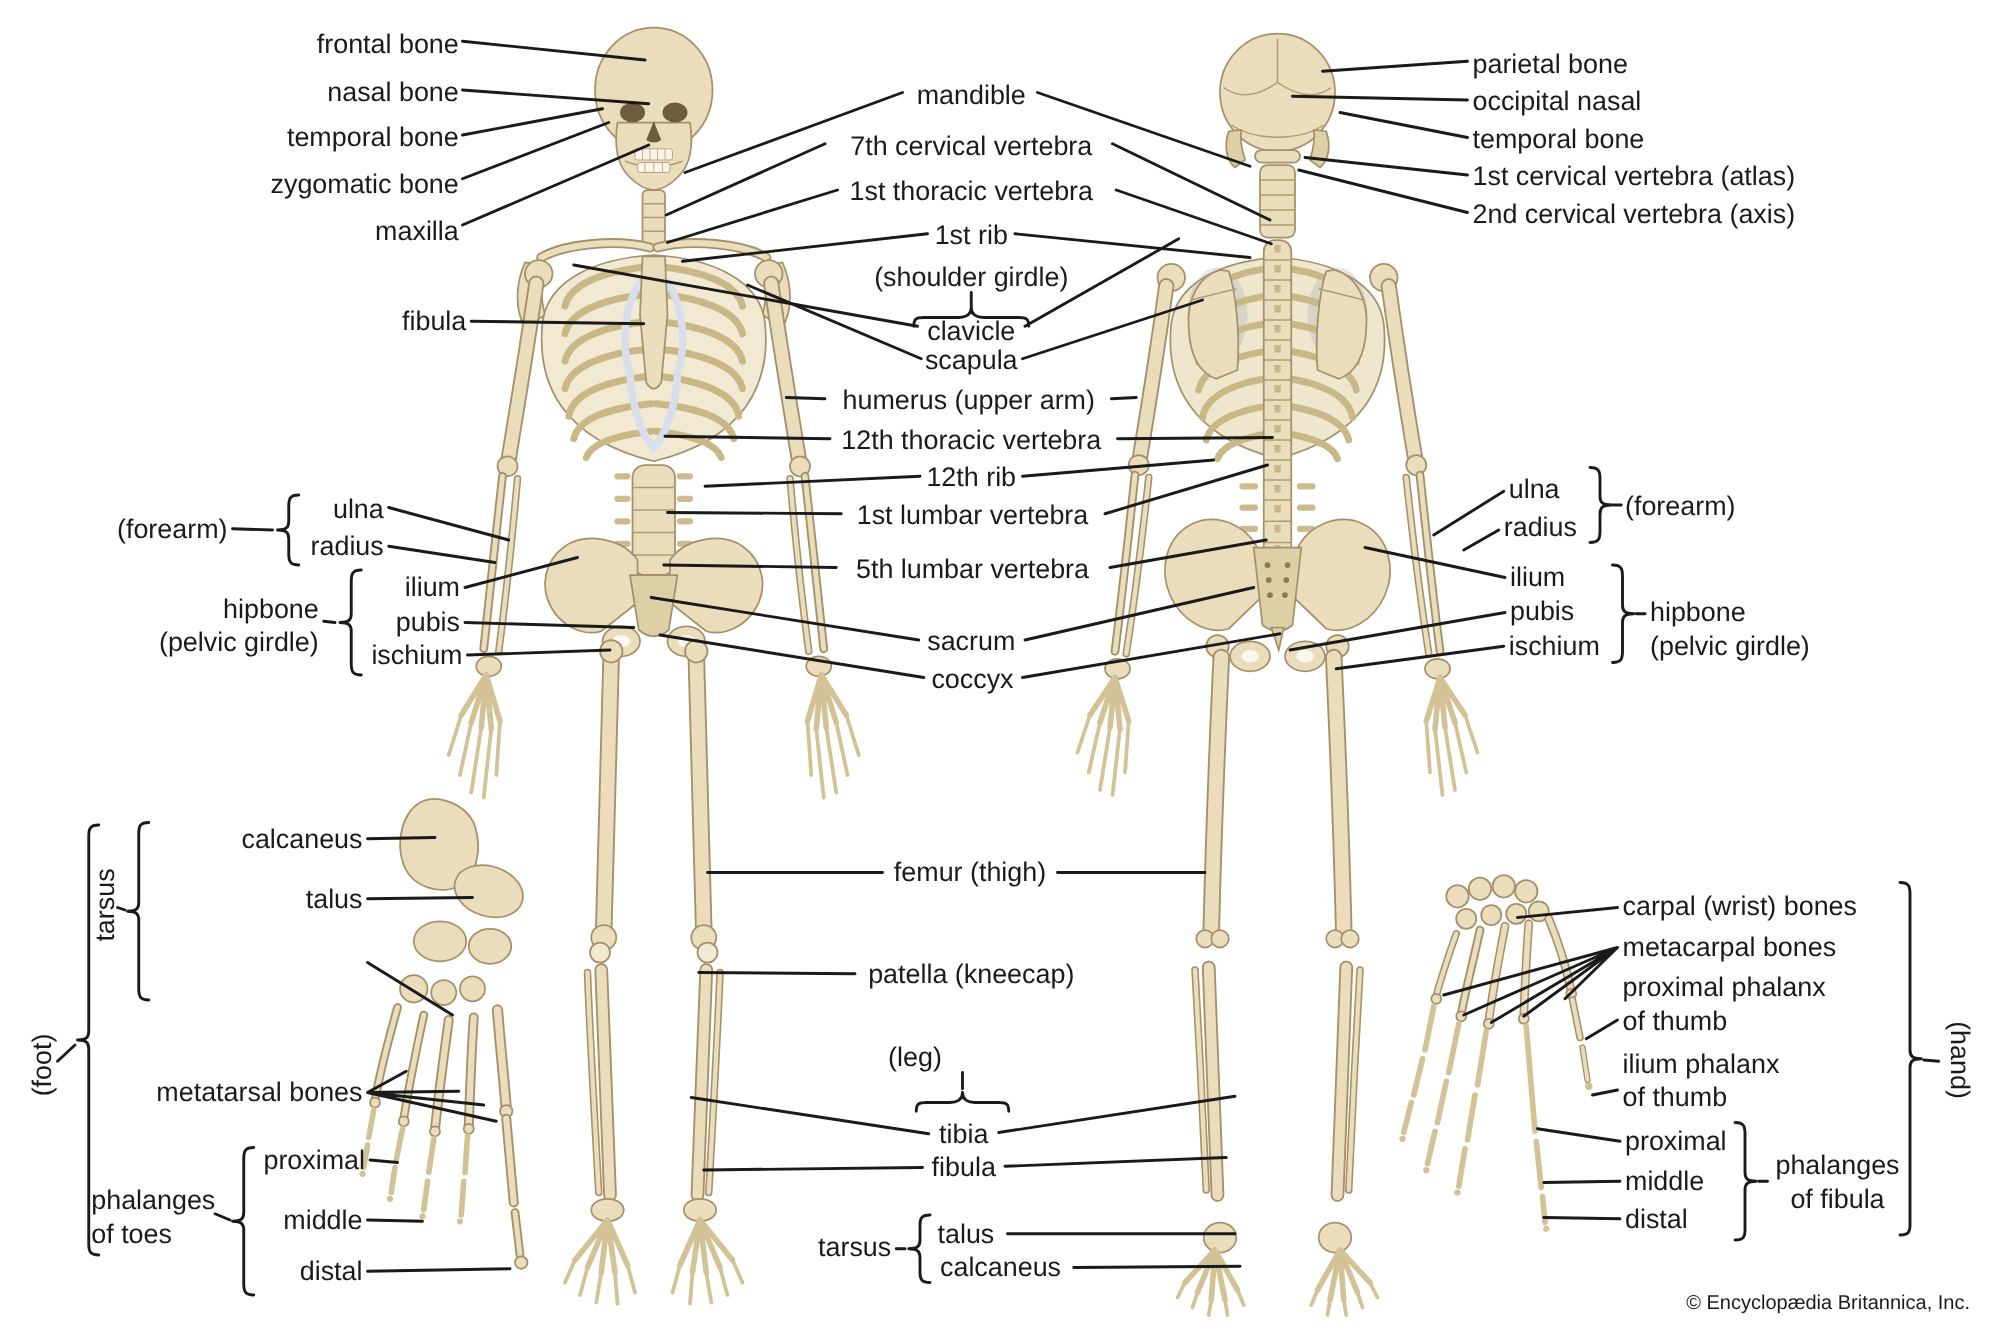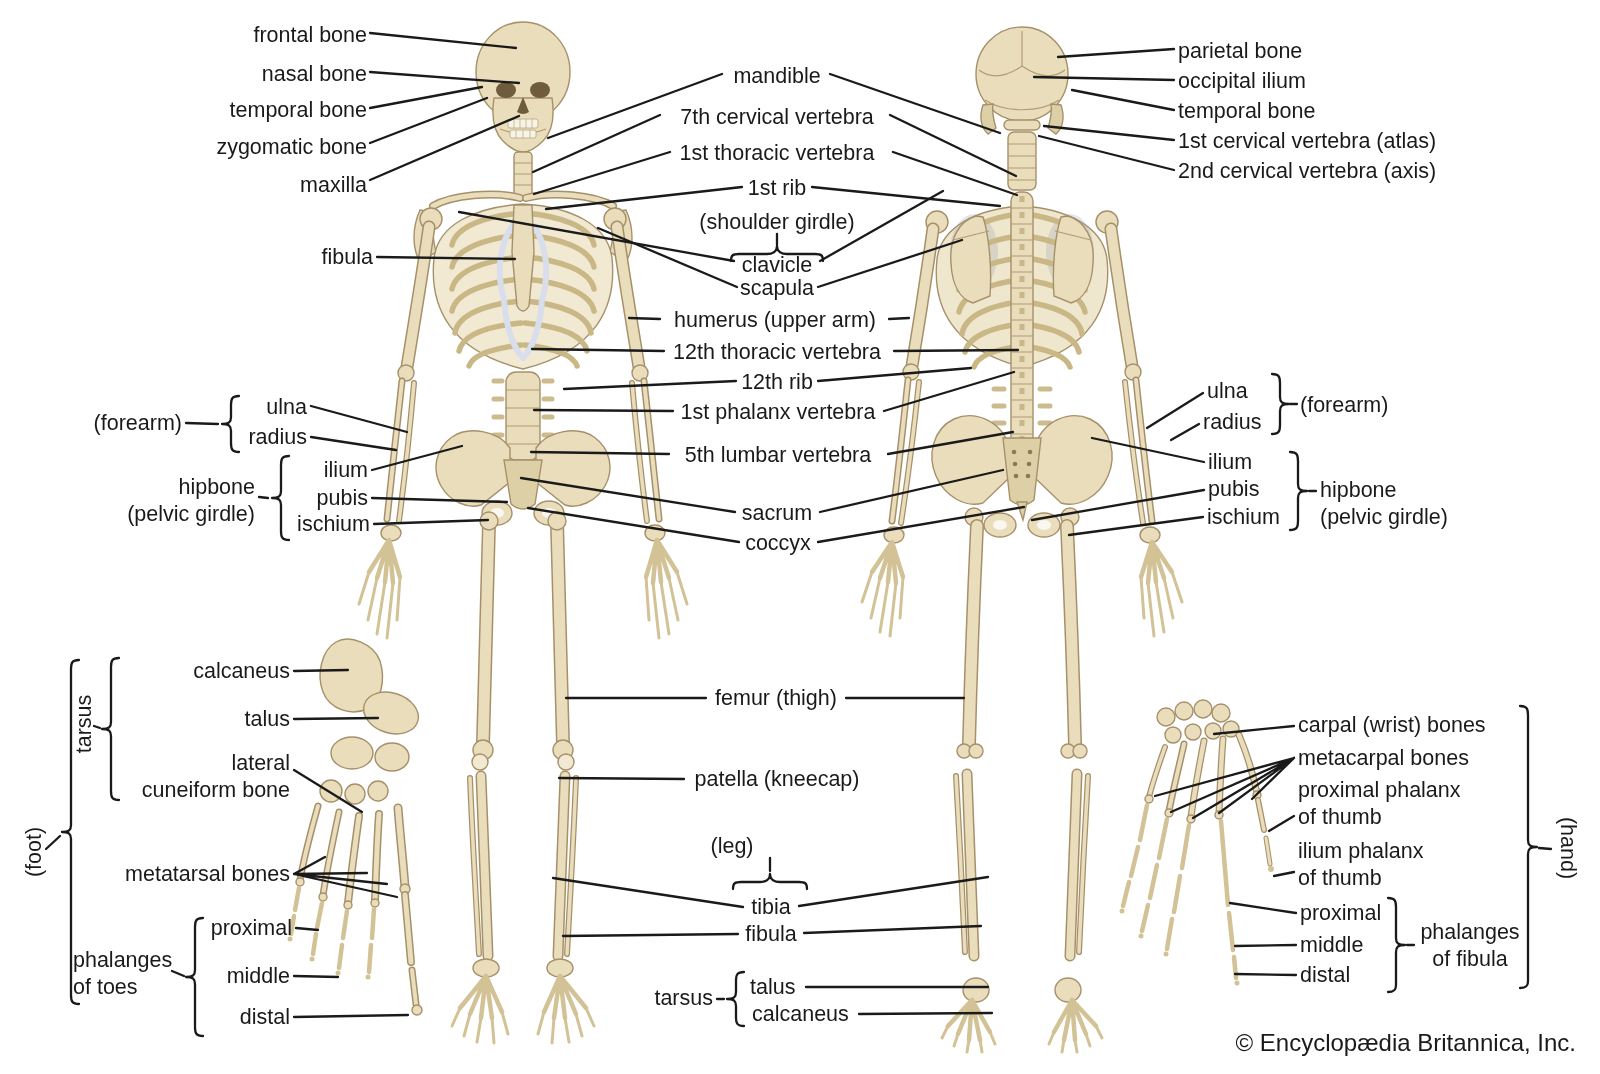--- a/index.html
+++ b/index.html
@@ -5,21 +5,21 @@
   html,body{margin:0;padding:0;background:#ffffff;}
   #canvas{position:relative;width:1600px;height:1074px;background:#ffffff;overflow:hidden;
           font-family:"Liberation Sans",sans-serif;}
   #scene{position:absolute;left:0;top:0;}
   .lbl{position:absolute;font-size:21.5px;line-height:26px;color:#1a1a1a;white-space:nowrap;}
   .r{text-align:right;}
   .c{transform:translateX(-50%);}
   .rot-l{transform:translate(-50%,-50%) rotate(-90deg);}
   .rot-r{transform:translate(-50%,-50%) rotate(90deg);}
   .two{line-height:27px;}
-  .copy{font-size:24px;}
+  .copy{font-size:16px;}
   
   .bb{fill:#e9ddbb;stroke:#a6906a;stroke-width:1.4;}
   .bb2{fill:#ddd0a7;stroke:#a6906a;stroke-width:1.4;}
   .bo{stroke:#a6906a;fill:none;stroke-linecap:round;}
   .bf{stroke:#e9ddbb;fill:none;stroke-linecap:round;}
   .rib{stroke:#c9b786;stroke-width:5.5;fill:none;stroke-linecap:round;}
   .cart{stroke:#d9deec;stroke-width:6;fill:none;stroke-linecap:round;}
   .sut{stroke:#b09c72;stroke-width:1.2;fill:none;}
   .ph{stroke:#d2c296;stroke-width:4.5;fill:none;stroke-linecap:round;}
   .ph2{stroke:#d2c296;stroke-width:3;fill:none;stroke-linecap:round;}
@@ -414,27 +414,27 @@
 <div class="lbl c" style="left:777px;top:63px;">mandible</div>
 <div class="lbl c" style="left:777px;top:104px;">7th cervical vertebra</div>
 <div class="lbl c" style="left:777px;top:140px;">1st thoracic vertebra</div>
 <div class="lbl c" style="left:777px;top:175px;">1st rib</div>
 <div class="lbl c" style="left:777px;top:209px;">(shoulder girdle)</div>
 <div class="lbl c" style="left:777px;top:252px;">clavicle</div>
 <div class="lbl c" style="left:777px;top:275px;">scapula</div>
 <div class="lbl c" style="left:775px;top:307px;">humerus (upper arm)</div>
 <div class="lbl c" style="left:777px;top:339px;">12th thoracic vertebra</div>
 <div class="lbl c" style="left:777px;top:369px;">12th rib</div>
-<div class="lbl c" style="left:778px;top:399px;">1st phalanx vertebra</div>
+<div class="lbl c" style="left:778px;top:399px;">1st lumbar vertebra</div>
 <div class="lbl c" style="left:778px;top:442px;">5th lumbar vertebra</div>
 <div class="lbl c" style="left:777px;top:500px;">sacrum</div>
 <div class="lbl c" style="left:778px;top:530px;">coccyx</div>
 
 <div class="lbl" style="left:1178px;top:38px;">parietal bone</div>
-<div class="lbl" style="left:1178px;top:68px;">occipital ilium</div>
+<div class="lbl" style="left:1178px;top:68px;">occipital nasal</div>
 <div class="lbl" style="left:1178px;top:98px;">temporal bone</div>
 <div class="lbl" style="left:1178px;top:128px;">1st cervical vertebra (atlas)</div>
 <div class="lbl" style="left:1178px;top:158px;">2nd cervical vertebra (axis)</div>
 
 <div class="lbl r" style="right:1418px;top:410px;">(forearm)</div>
 <div class="lbl r" style="right:1293px;top:394px;">ulna</div>
 <div class="lbl r" style="right:1293px;top:424px;">radius</div>
 
 <div class="lbl r two" style="right:1345px;top:474px;">
   <div>hipbone</div>
@@ -462,24 +462,20 @@
 <div class="lbl c" style="left:771px;top:894px;">tibia</div>
 <div class="lbl c" style="left:771px;top:921px;">fibula</div>
 <div class="lbl r" style="right:887px;top:985px;">tarsus</div>
 <div class="lbl" style="left:750px;top:974px;">talus</div>
 <div class="lbl" style="left:752px;top:1001px;">calcaneus</div>
 
 <div class="lbl rot-l" style="left:34px;top:852px;">(foot)</div>
 <div class="lbl rot-l" style="left:84px;top:724px;">tarsus</div>
 <div class="lbl r" style="right:1310px;top:658px;">calcaneus</div>
 <div class="lbl r" style="right:1310px;top:706px;">talus</div>
-<div class="lbl r two" style="right:1310px;top:750px;">
-  <div>lateral</div>
-  <div>cuneiform bone</div>
-</div>
 <div class="lbl r" style="right:1310px;top:861px;">metatarsal bones</div>
 <div class="lbl two" style="left:73px;top:947px;">
   <div>phalanges</div>
   <div>of toes</div>
 </div>
 <div class="lbl r" style="right:1308px;top:915px;">proximal</div>
 <div class="lbl r" style="right:1310px;top:963px;">middle</div>
 <div class="lbl r" style="right:1310px;top:1004px;">distal</div>
 
 <div class="lbl" style="left:1298px;top:712px;">carpal (wrist) bones</div>

